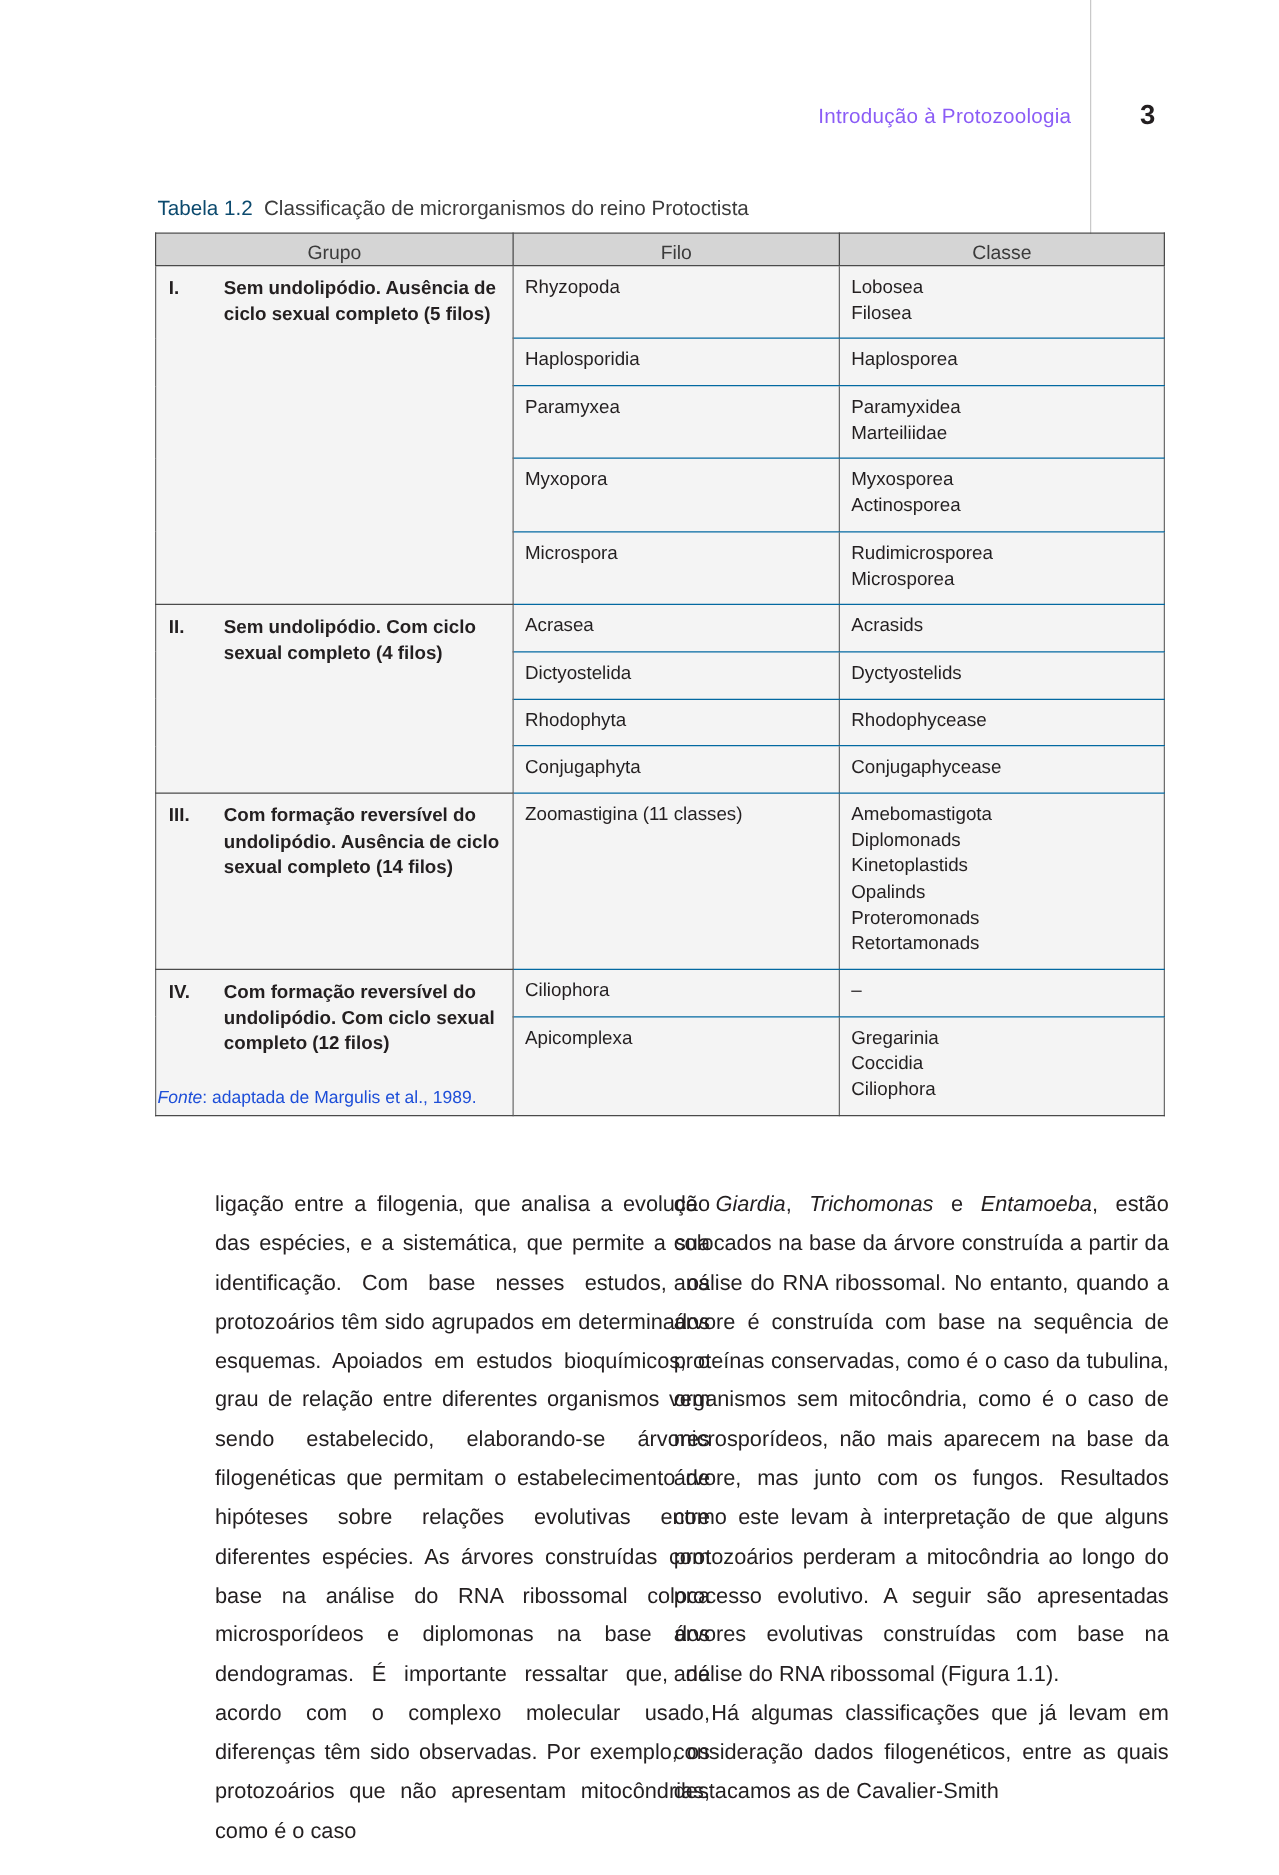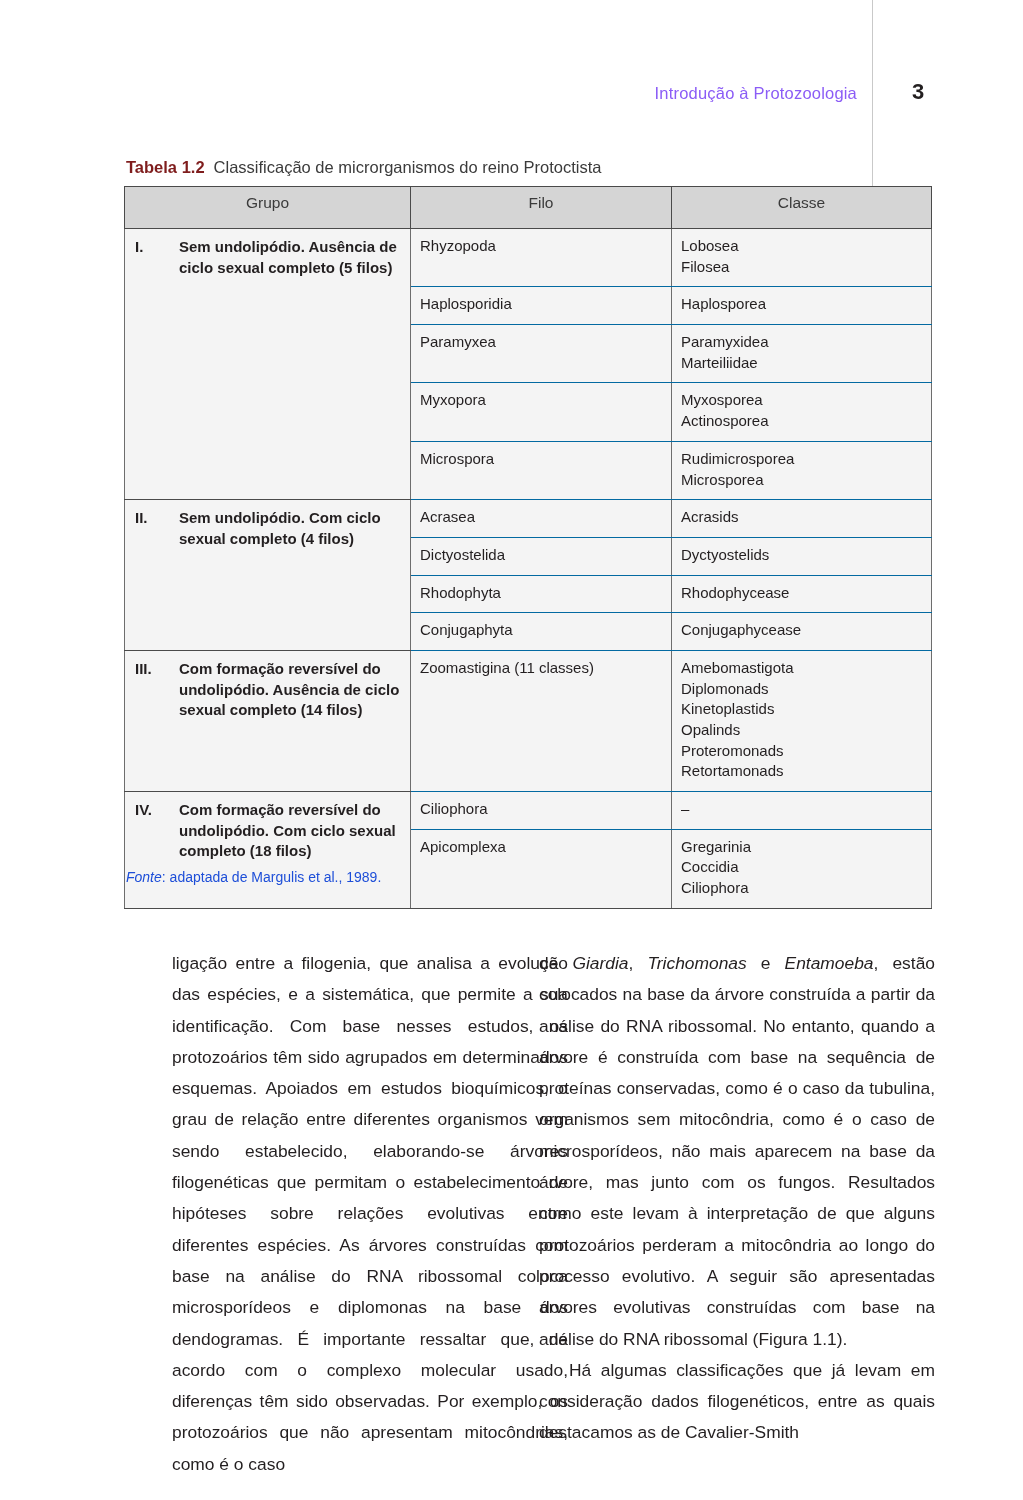--- a/index.html
+++ b/index.html
@@ -62,22 +62,22 @@
   
   .table-caption {
     position: absolute;
     left: 126px;
     top: 158px;
     font-size: 16.5px;
     color: #3b3b3b;
     white-space: nowrap;
   }
   .table-caption .cap-label {
-    font-weight: bold;
-    color: #7f1d1d;
+    font-weight: normal;
+    color: #0c4a6e;
   }
   .table-caption .cap-text {
     margin-left: 9px;
   }
 
   
   .data-table {
     position: absolute;
     left: 124px;
     top: 186px;
@@ -89,21 +89,21 @@
   .data-table col.c-grupo  { width: 286px; }
   .data-table col.c-filo   { width: 261px; }
   .data-table col.c-classe { width: 260px; }
 
   .data-table th {
     background: #d5d5d5;
     text-align: center;
     font-weight: normal;
     font-size: 15.5px;
     color: #3b3b3b;
-    padding: 7px 6px 16px;
+    padding: 7px 6px 0;
     border-left: 1px solid #4a4a4a;
     border-right: 1px solid #4a4a4a;
     border-top: 1.5px solid #4a4a4a;
     border-bottom: 1.5px solid #4a4a4a;
   }
   .data-table td {
     background: #f4f4f4;
     vertical-align: top;
     padding: 7px 9px 9px;
     border-left: 1px solid #6d6d6d;
@@ -289,21 +289,21 @@
           <div>Kinetoplastids</div>
           <div>Opalinds</div>
           <div>Proteromonads</div>
           <div>Retortamonads</div>
         </td>
       </tr>
       <tr class="group-start">
         <td class="group-cell" rowspan="2">
           <div class="group-inner">
             <span class="group-roman">IV.</span>
-            <span class="group-text">Com formação reversível do undolipódio. Com ciclo sexual completo (18 filos)</span>
+            <span class="group-text">Com formação reversível do undolipódio. Com ciclo sexual completo (12 filos)</span>
           </div>
         </td>
         <td>Ciliophora</td>
         <td class="cell-multi">
           <div>–</div>
         </td>
       </tr>
       <tr class="last-row">
         <td>Apicomplexa</td>
         <td class="cell-multi">

